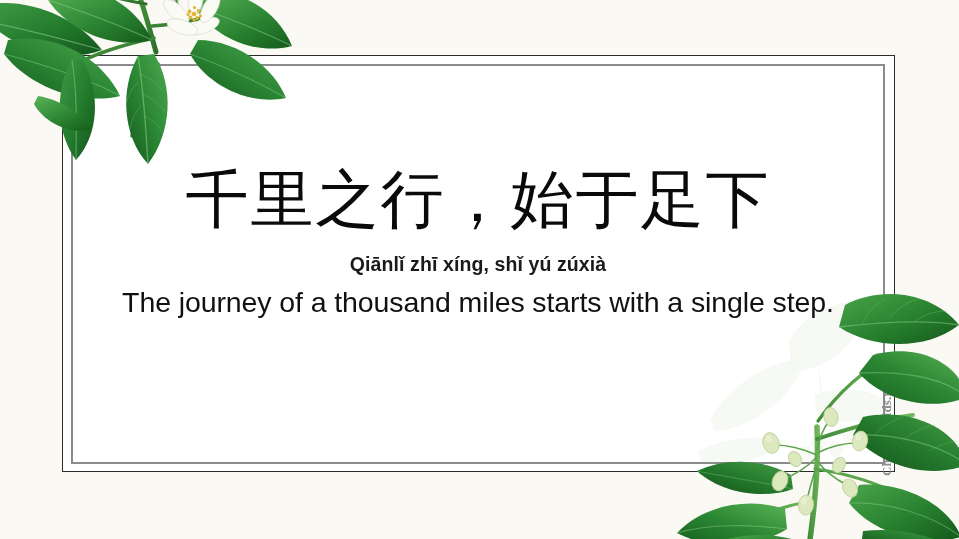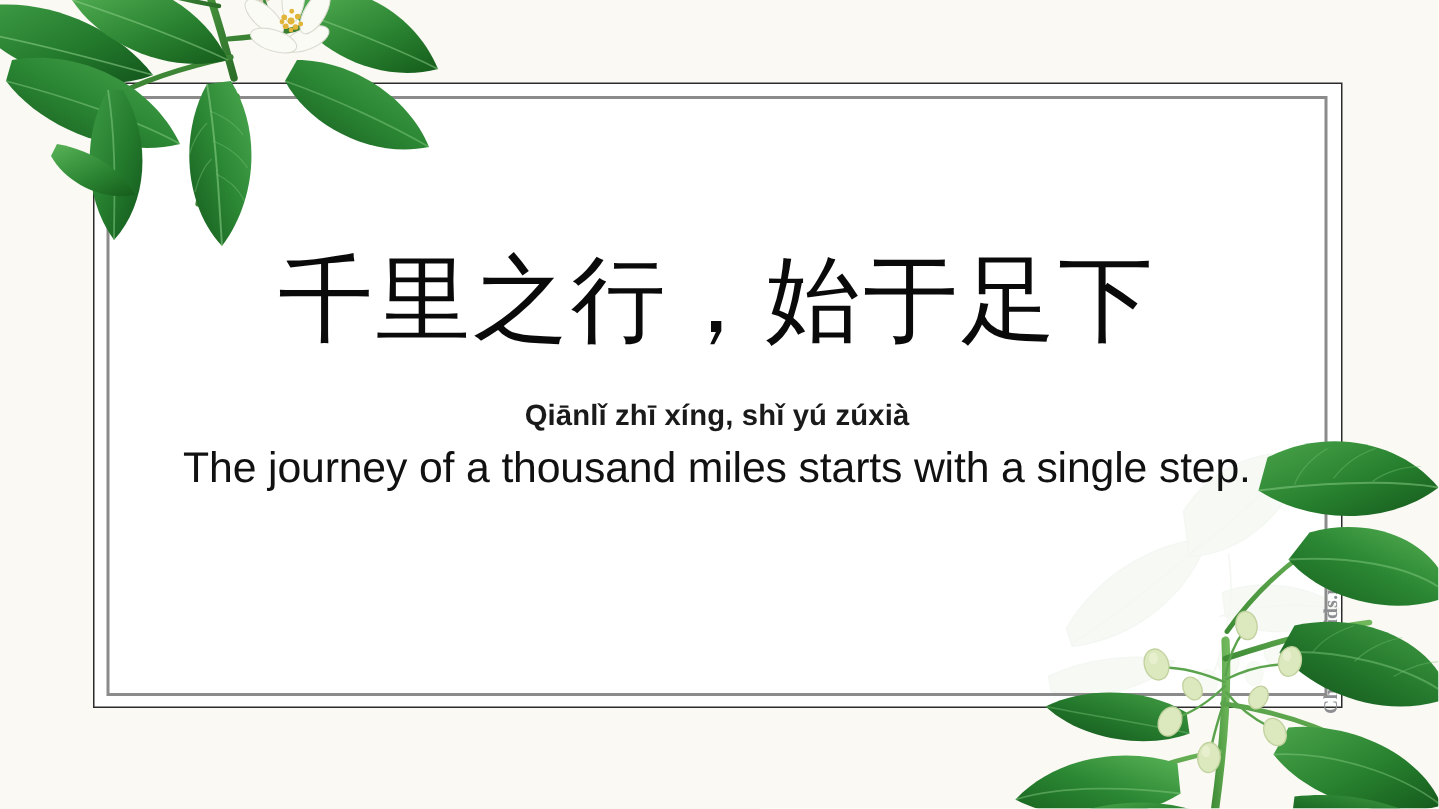--- a/index.html
+++ b/index.html
@@ -75,21 +75,21 @@
     font-size: 63px;
     line-height: 1.0;
     letter-spacing: 2px;
     color: #0a0a0a;
     white-space: nowrap;
   }
 
   .pinyin {
     position: absolute;
     left: 0;
-    top: 202px;
+    top: 189px;
     width: 814px;
     text-align: center;
     font-family: "Liberation Sans", sans-serif;
     font-size: 19.5px;
     font-weight: 600;
     letter-spacing: 0.1px;
     color: #1a1a1a;
     white-space: nowrap;
   }
 
@@ -98,21 +98,20 @@
     left: 0;
     top: 222px;
     width: 814px;
     text-align: center;
     font-family: "Liberation Sans", sans-serif;
     font-size: 28.5px;
     font-weight: 400;
     letter-spacing: -0.1px;
     color: #111111;
     white-space: nowrap;
-    margin-top: 10px;
   }
 
   .prompt {
     position: absolute;
     left: 0;
     top: 376px;
     width: 814px;
     text-align: center;
     font-family: "Liberation Serif", serif;
     font-size: 15px;

